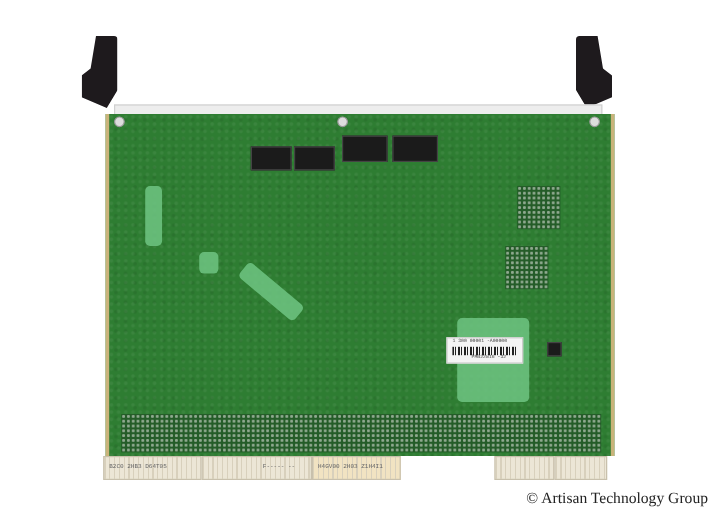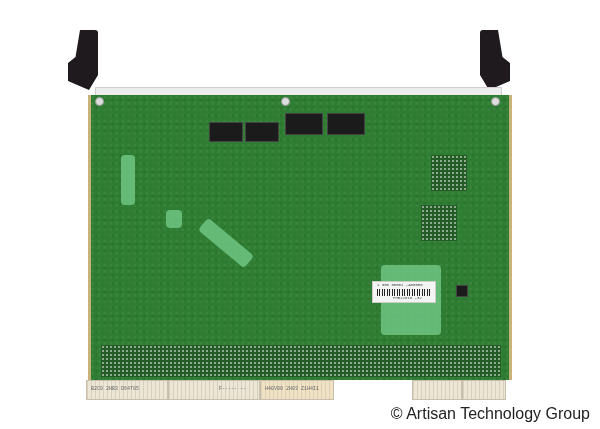--- a/index.html
+++ b/index.html
@@ -20,21 +20,21 @@
   .bga{position:absolute;background:#245c28;
     background-image:radial-gradient(circle,#8fa98f 0 1px,transparent 1.5px);background-size:4px 4px;}
   .connector{position:absolute;top:380px;height:18px;background:#ece6d6;border:1px solid #c8c0ac;
     background-image:repeating-linear-gradient(90deg,#d8d0bc 0 1px,transparent 1px 4px);}
   .conn-text{position:absolute;font-size:5px;color:#666;top:5px;font-family:"Liberation Mono",monospace;}
   .barcode-label{position:absolute;left:372px;top:281px;width:62px;height:20px;background:#f4f4f4;border:1px solid #ccc;}
   .barcode{position:absolute;left:4px;top:7px;width:54px;height:7px;
     background:repeating-linear-gradient(90deg,#222 0 1px,transparent 1px 2px,#222 2px 3px,transparent 3px 5px);}
   .label-top{position:absolute;left:4px;top:1px;font-size:4px;color:#444;font-family:"Liberation Mono",monospace;}
   .label-bot{position:absolute;left:20px;top:14px;font-size:4px;color:#444;font-family:"Liberation Mono",monospace;}
-  .watermark{position:absolute;right:10px;bottom:6px;font-size:16px;color:#222;}
+  .watermark{position:absolute;right:10px;bottom:6px;font-size:13px;color:#222;font-family:Liberation Serif, serif;}
   .hole{position:absolute;width:7px;height:7px;border-radius:50%;background:#ddd;border:1px solid #999;}
 </style>
 </head>
 <body>
 
 <div class="photo">
   <div class="ejector left"></div>
   <div class="ejector right"></div>
   <div class="rail"></div>
 

